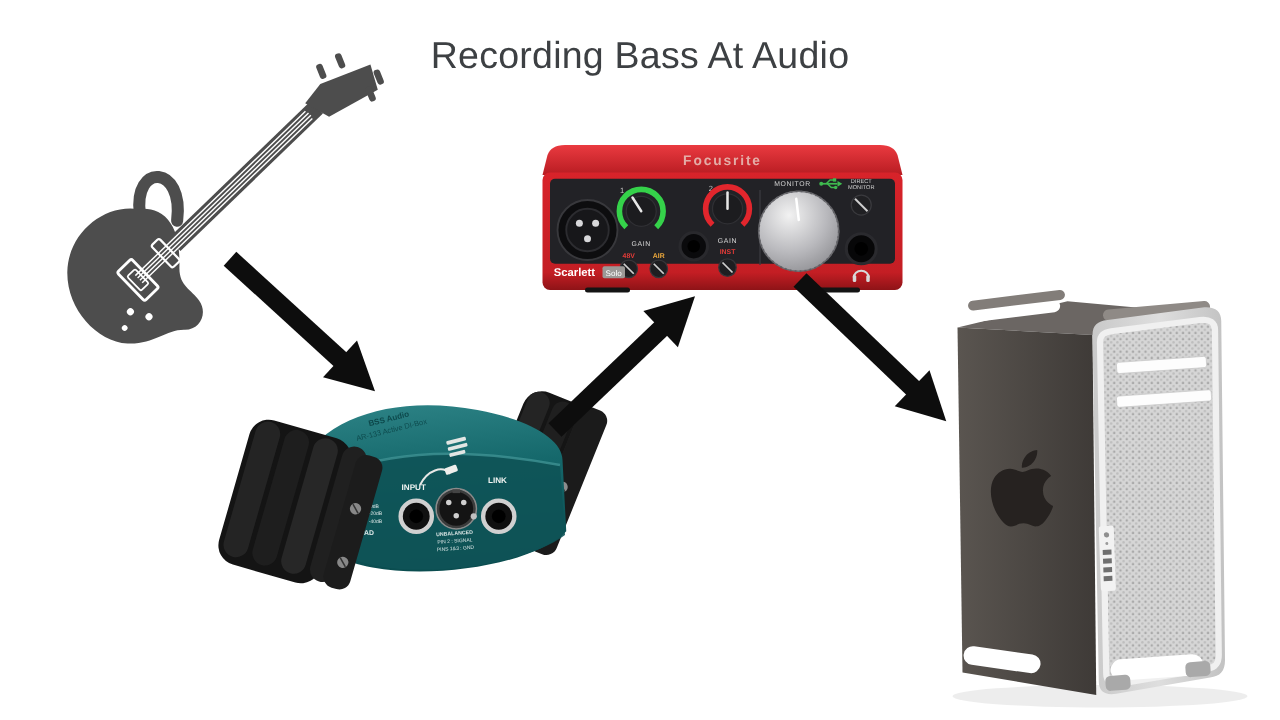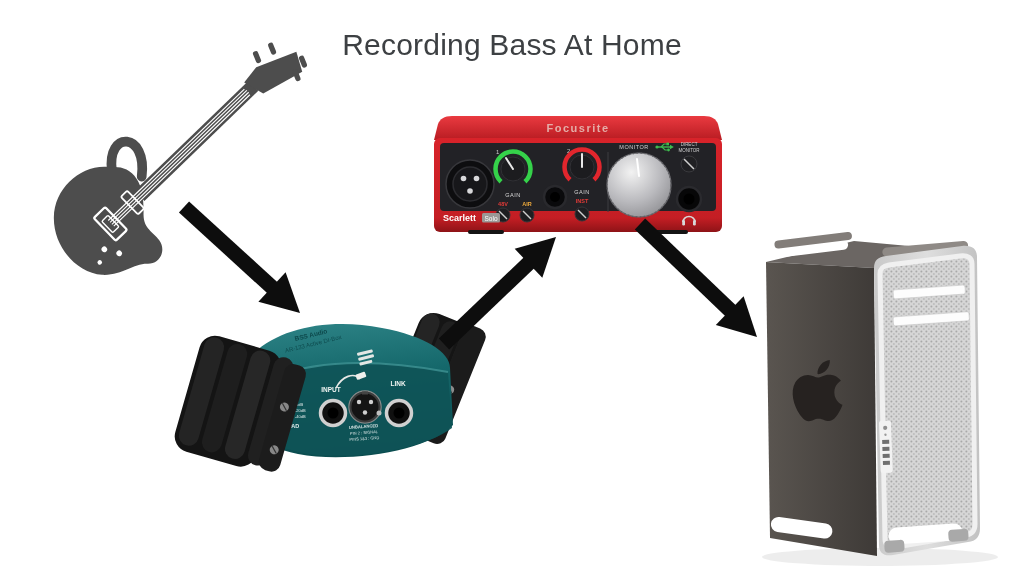--- a/index.html
+++ b/index.html
@@ -11,21 +11,21 @@
     position:absolute;top:28px;left:0;width:1024px;text-align:center;
     font-size:30px;font-weight:500;color:#3d4043;letter-spacing:.2px;
   }
   svg{position:absolute;top:0;left:0;}
   svg text{font-family:"Liberation Sans",sans-serif;}
 </style>
 </head>
 <body>
 
 <div id="canvas">
-  <div id="title">Recording Bass At Home</div>
+  <div id="title">Recording Bass At Audio</div>
 
   <svg width="1024" height="576" viewBox="0 0 1024 576">
     <defs>
       <linearGradient id="redTopGrad" x1="0" y1="0" x2="0" y2="1">
         <stop offset="0" stop-color="#ea3a40"></stop>
           <stop offset="1" stop-color="#b81c22"></stop>
       </linearGradient>
       <linearGradient id="redBodyGrad" x1="0" y1="0" x2="0" y2="1">
         <stop offset="0" stop-color="#d8232a"></stop>
           <stop offset="0.85" stop-color="#c41e24"></stop>

